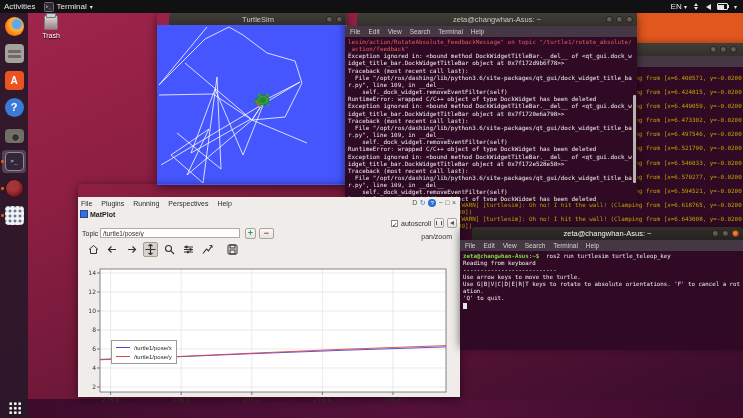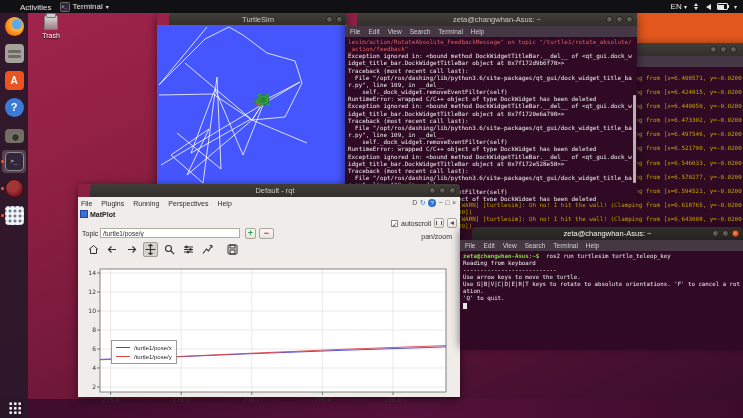--- a/index.html
+++ b/index.html
@@ -8,21 +8,21 @@
        -webkit-font-smoothing:antialiased;}
   
   .wallpaper{position:absolute;inset:0;
     background:linear-gradient(155deg,#a3254d 0%,#8c1f42 30%,#6f1839 55%,#4e1132 78%,#360c2b 100%);}
   .wallpaper .bottomband{position:absolute;left:0;right:0;bottom:0;height:19px;
     background:linear-gradient(90deg,#3c0b2c,#55113a 55%,#3c0b2c);}
   .orange-patch{position:absolute;left:637px;top:13px;width:106px;height:31px;background:#e2571d;}
   
   .topbar{position:absolute;left:0;top:0;width:743px;height:13px;background:#111013;
     color:#e8e6e3;font-size:8px;display:flex;align-items:center;z-index:60;}
-  .topbar .left{display:flex;align-items:flex-end;gap:8px;padding-left:20px;}
+  .topbar .left{display:flex;align-items:center;gap:8px;padding-left:4px;}
   .appmenu{display:flex;align-items:center;gap:3px;}
   .appmenu-icon{width:8px;height:8px;background:#33253a;border:0.5px solid #6b6b6b;border-radius:1.5px;
     color:#cfe;font-size:4.5px;line-height:7px;text-align:center;font-family:"DejaVu Sans Mono",monospace;}
   .clock{position:absolute;left:0;right:0;text-align:center;}
   .tright{position:absolute;right:6px;top:0;height:13px;display:flex;align-items:center;gap:6px;}
   .caret{font-size:6px;}
   .net-ic{width:7px;height:7px;position:relative;}
   .net-ic:before,.net-ic:after{content:"";position:absolute;border-left:2.5px solid transparent;border-right:2.5px solid transparent;left:1px;}
   .net-ic:before{border-bottom:3px solid #e8e6e3;top:0;}
   .net-ic:after{border-top:3px solid #e8e6e3;bottom:0;}
@@ -238,28 +238,20 @@
       <div class="tline c-w">Traceback (most recent call last):</div>
       <div class="tline c-w">  File "/opt/ros/dashing/lib/python3.6/site-packages/qt_gui/dock_widget_title_ba</div>
       <div class="tline c-w">r.py", line 109, in __del__</div>
       <div class="tline c-w">    self._dock_widget.removeEventFilter(self)</div>
       <div class="tline c-w">RuntimeError: wrapped C/C++ object of type DockWidget has been deleted</div>
     </div>
   <div class="scroll-thumb"></div>
 </div>
 
 <div class="window rqt">
-  <div class="titlebar">
-    <span>Default - rqt</span>
-    <span class="wbtns">
-      <span class="wbtn"></span>
-      <span class="wbtn"></span>
-      <span class="wbtn"></span>
-    </span>
-  </div>
   <div class="rqt-body">
     <div class="rqt-menubar">
 
     <span>File</span>
         <span>Plugins</span>
         <span>Running</span>
         <span>Perspectives</span>
         <span>Help</span>
       </div>
     <div class="rqt-dockbtns">

